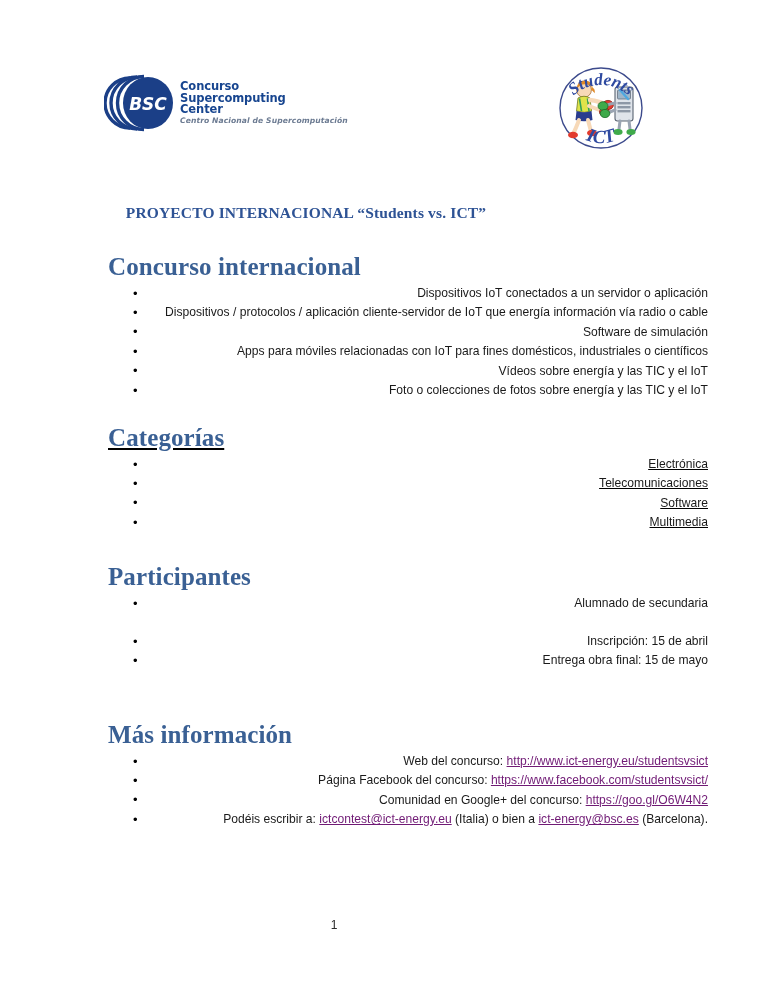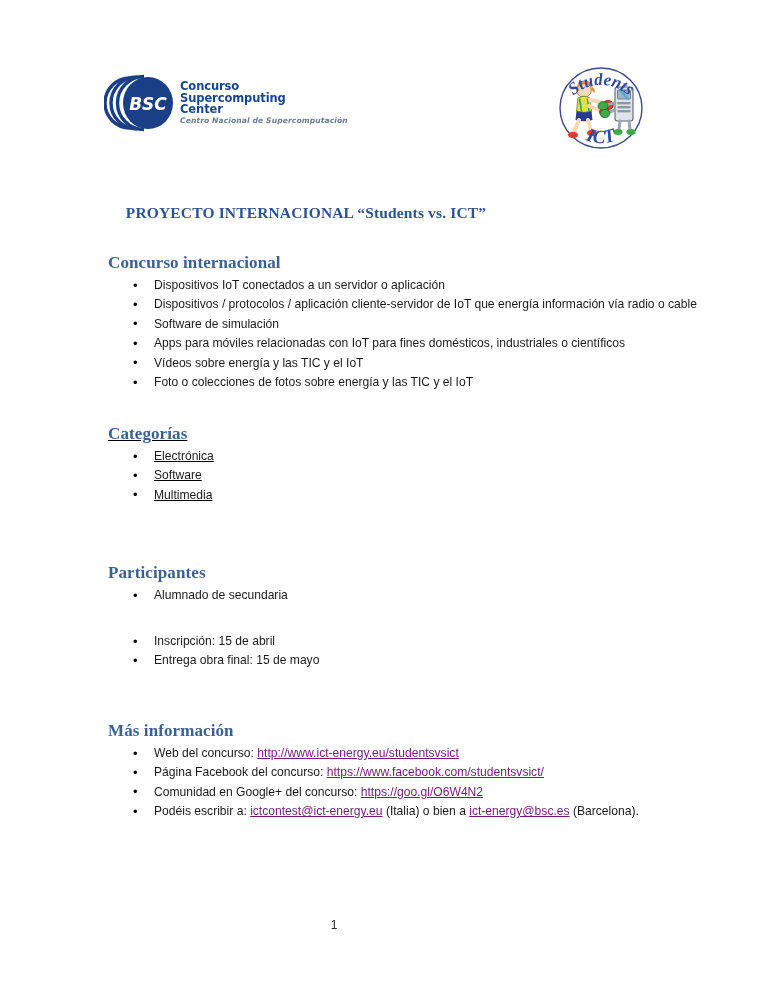--- a/index.html
+++ b/index.html
@@ -101,29 +101,30 @@
   .section {
     position: absolute;
     left: 108px;
     width: 600px;
   }
 
   h2.heading {
     margin: 0 0 3px 0;
     font-family: "Liberation Serif", serif;
     font-weight: bold;
-    font-size: 17px;
+    font-size: 25px;
     color: #3a6094;
     letter-spacing: 0.1px;
   }
 
   ul.bullets {
     list-style: none;
     margin: 0;
     padding: 0;
+    text-align: right;
   }
   ul.bullets li {
     position: relative;
     padding-left: 46px;
     font-family: "Liberation Sans", sans-serif;
     font-size: 12.1px;
     line-height: 19.4px;
     color: #1a1a1a;
   }
   ul.bullets li::before {
@@ -255,20 +256,21 @@
         <li>Apps para móviles relacionadas con IoT para fines domésticos, industriales o científicos</li>
         <li>Vídeos sobre energía y las TIC y el IoT</li>
         <li>Foto o colecciones de fotos sobre energía y las TIC y el IoT</li>
       </ul>
     </div>
 
     <div class="section" id="sec-categorias">
       <h2 class="heading">Categorías</h2>
       <ul class="bullets">
         <li>Electrónica</li>
+        <li>Telecomunicaciones</li>
         <li>Software</li>
         <li>Multimedia</li>
       </ul>
     </div>
 
     <div class="section" id="sec-participantes">
       <h2 class="heading">Participantes</h2>
       <ul class="bullets">
         <li>Alumnado de secundaria</li>
       </ul>

